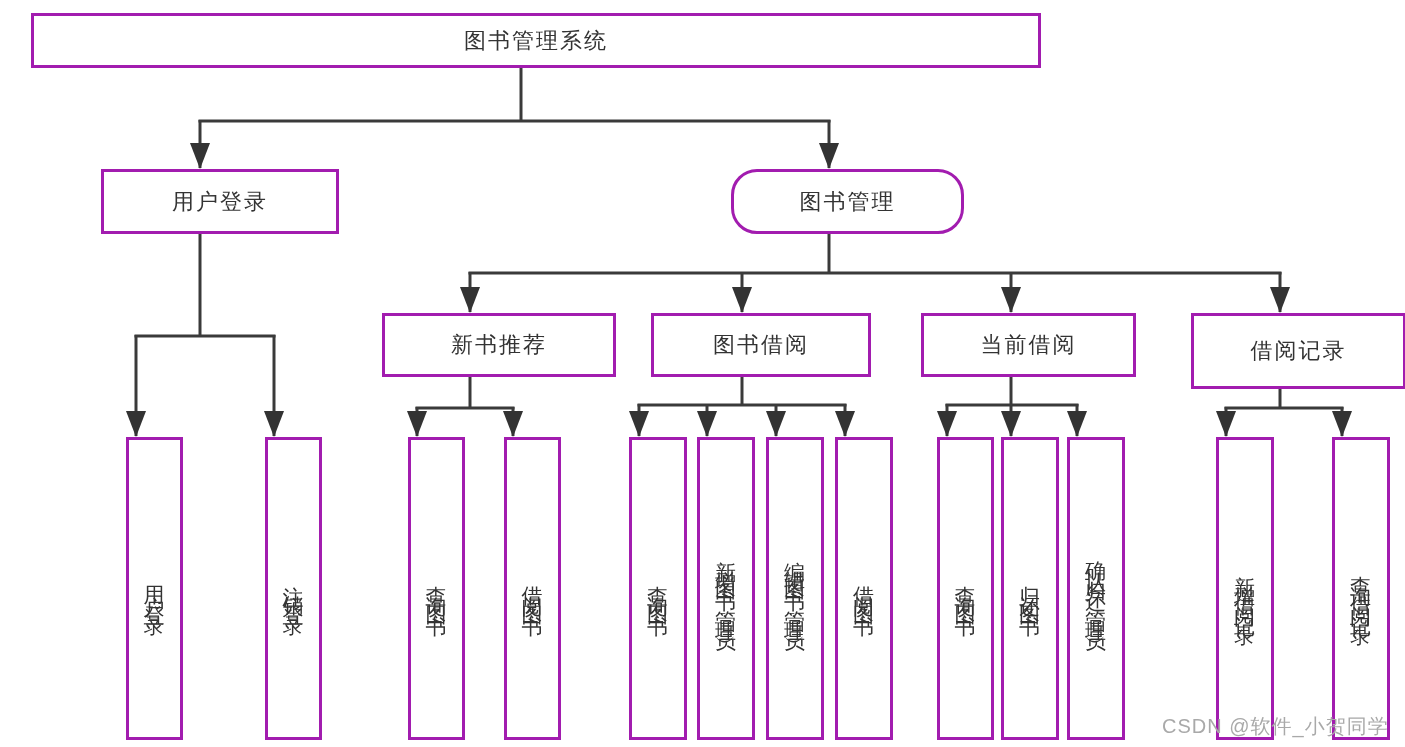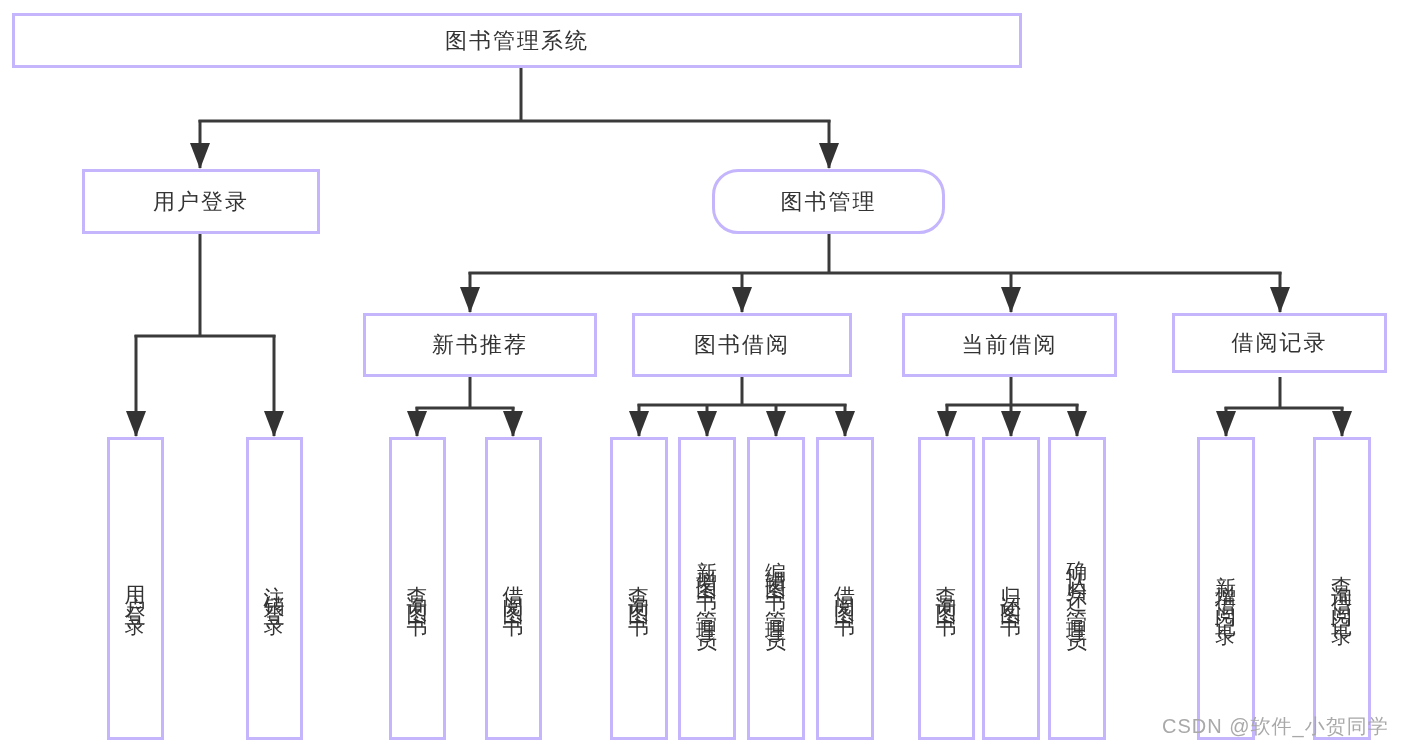--- a/index.html
+++ b/index.html
@@ -14,28 +14,29 @@
   }
   .connectors {
     position: absolute;
     left: 0; top: 0;
     width: 1405px; height: 747px;
   }
   .node {
     position: absolute;
     box-sizing: border-box;
     background: #ffffff;
-    border: 3px solid #c4b5fd;
+    border: 3px solid #a21caf;
     display: flex;
     align-items: center;
     justify-content: center;
     text-align: center;
     font-size: 22px;
     letter-spacing: 2px;
     line-height: 1;
+    margin-left: 19px;
   }
   .node.leaf .vtext {
     writing-mode: vertical-rl;
     text-orientation: mixed;
     font-size: 21px;
     letter-spacing: 10px;
     line-height: 1;
   }
   .watermark {
     position: absolute;
@@ -115,21 +116,21 @@
 
   <div class="node" style="left:363px; top:313px; width:234px; height:64px;">
     <span>新书推荐</span>
   </div>
   <div class="node" style="left:632px; top:313px; width:220px; height:64px;">
     <span>图书借阅</span>
   </div>
   <div class="node" style="left:902px; top:313px; width:215px; height:64px;">
     <span>当前借阅</span>
   </div>
-  <div class="node" style="left:1172px; top:313px; width:215px; height:60px;">
+  <div class="node" style="left:1172px; top:313px; width:215px; height:76px;">
     <span>借阅记录</span>
   </div>
 
   <div class="node leaf" style="left:107px; top:437px; width:57px; height:303px;">
     <span class="vtext">用户登录</span>
   </div>
   <div class="node leaf" style="left:246px; top:437px; width:57px; height:303px;">
     <span class="vtext">注销登录</span>
   </div>
 

